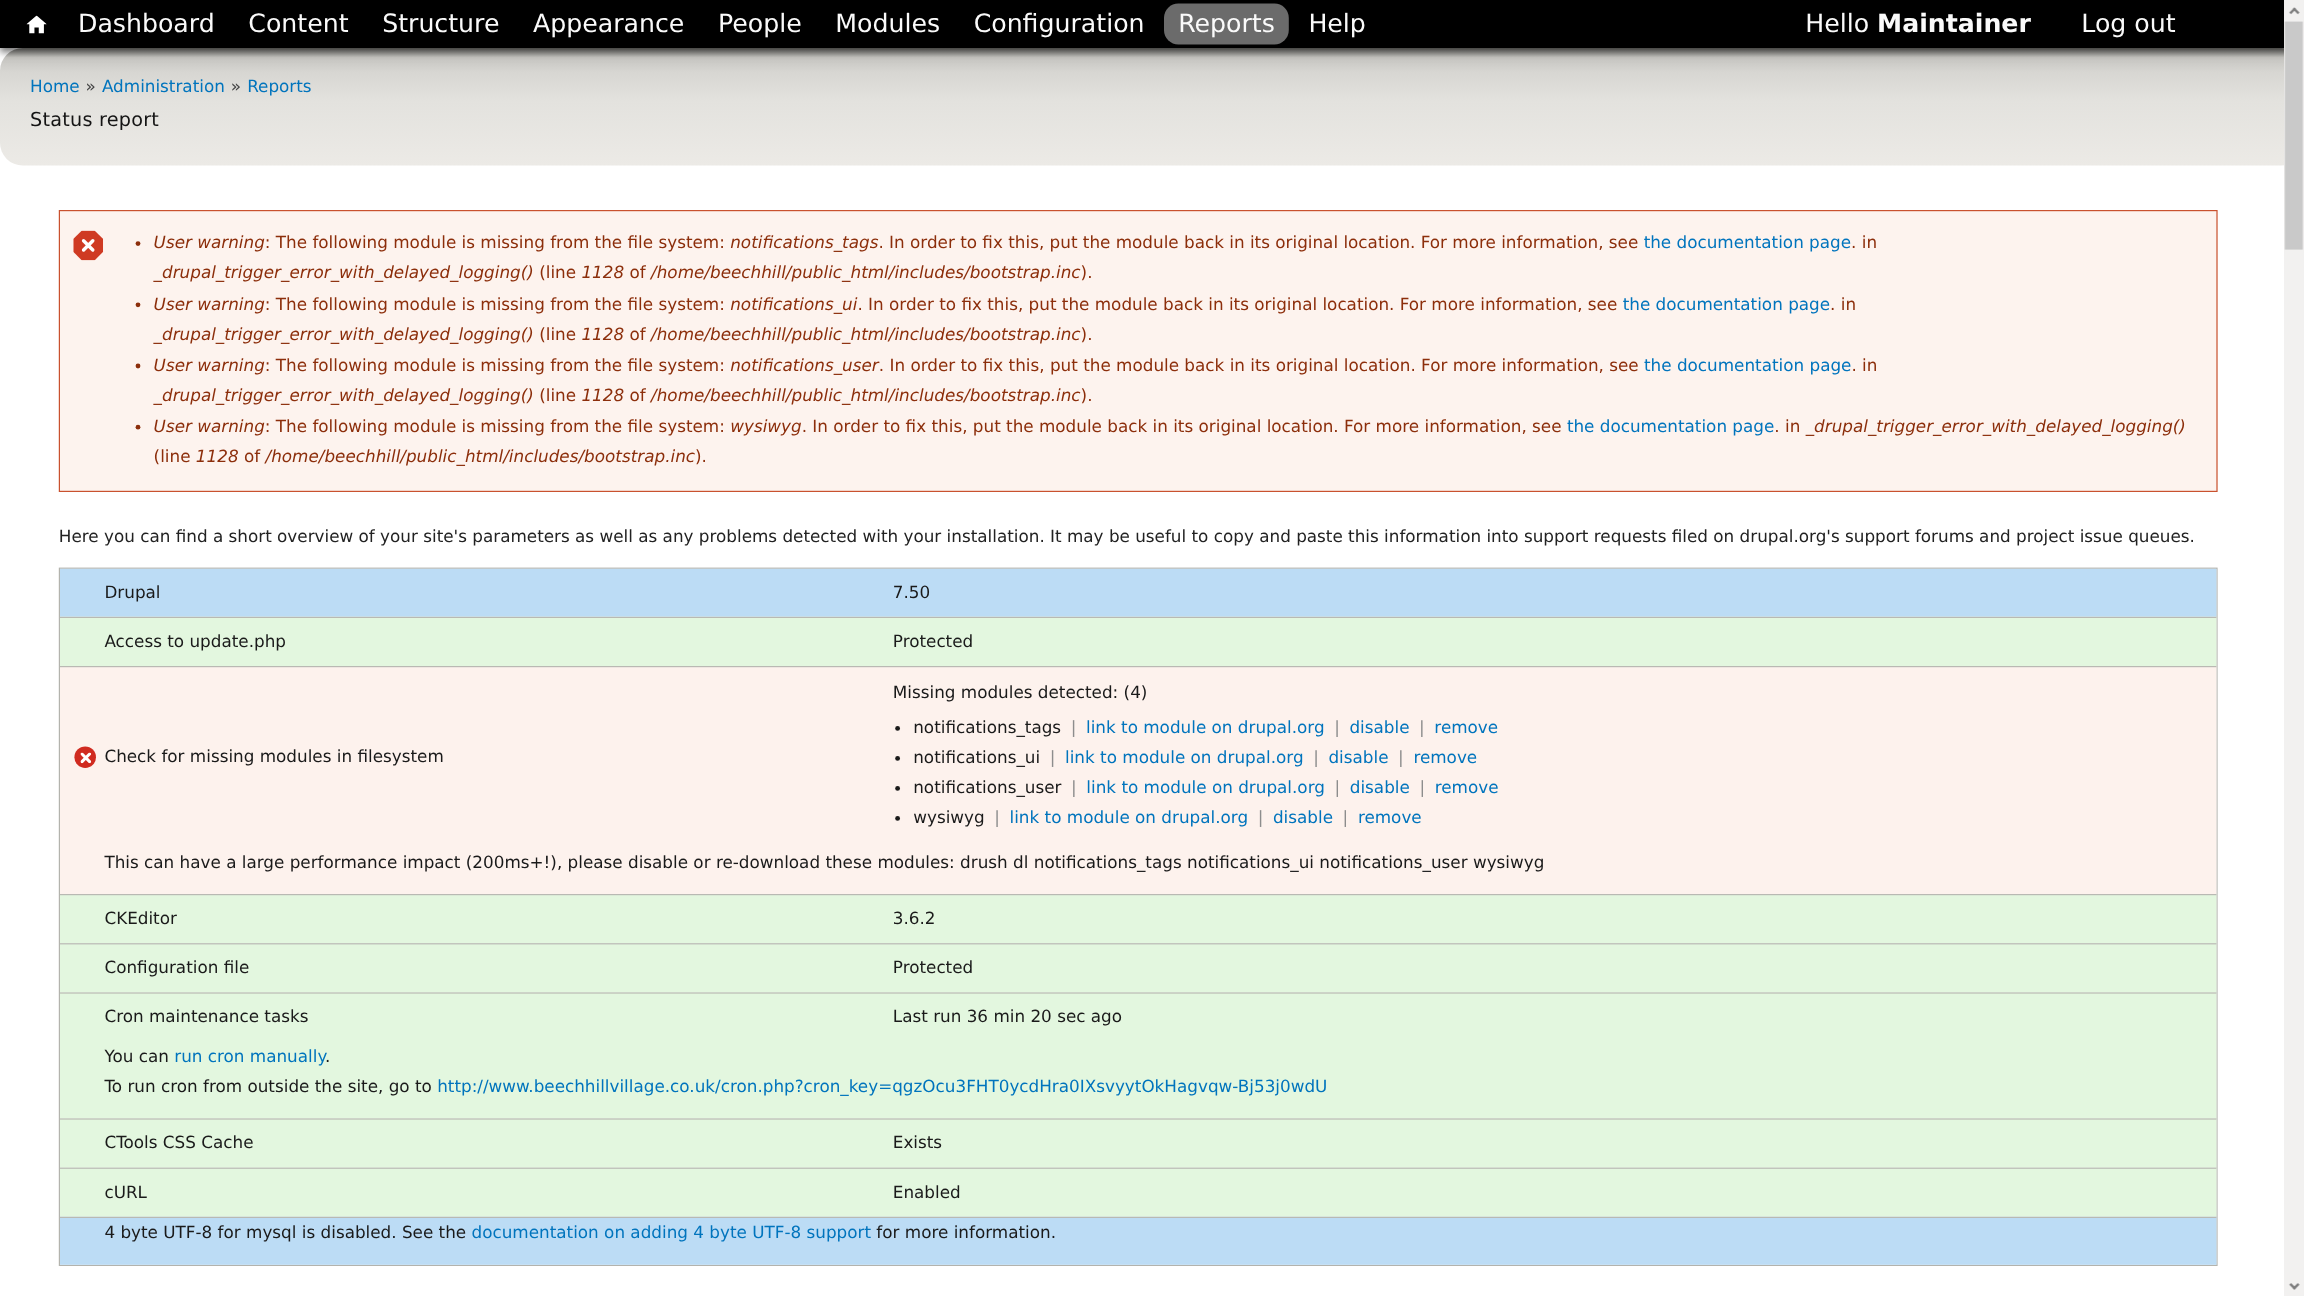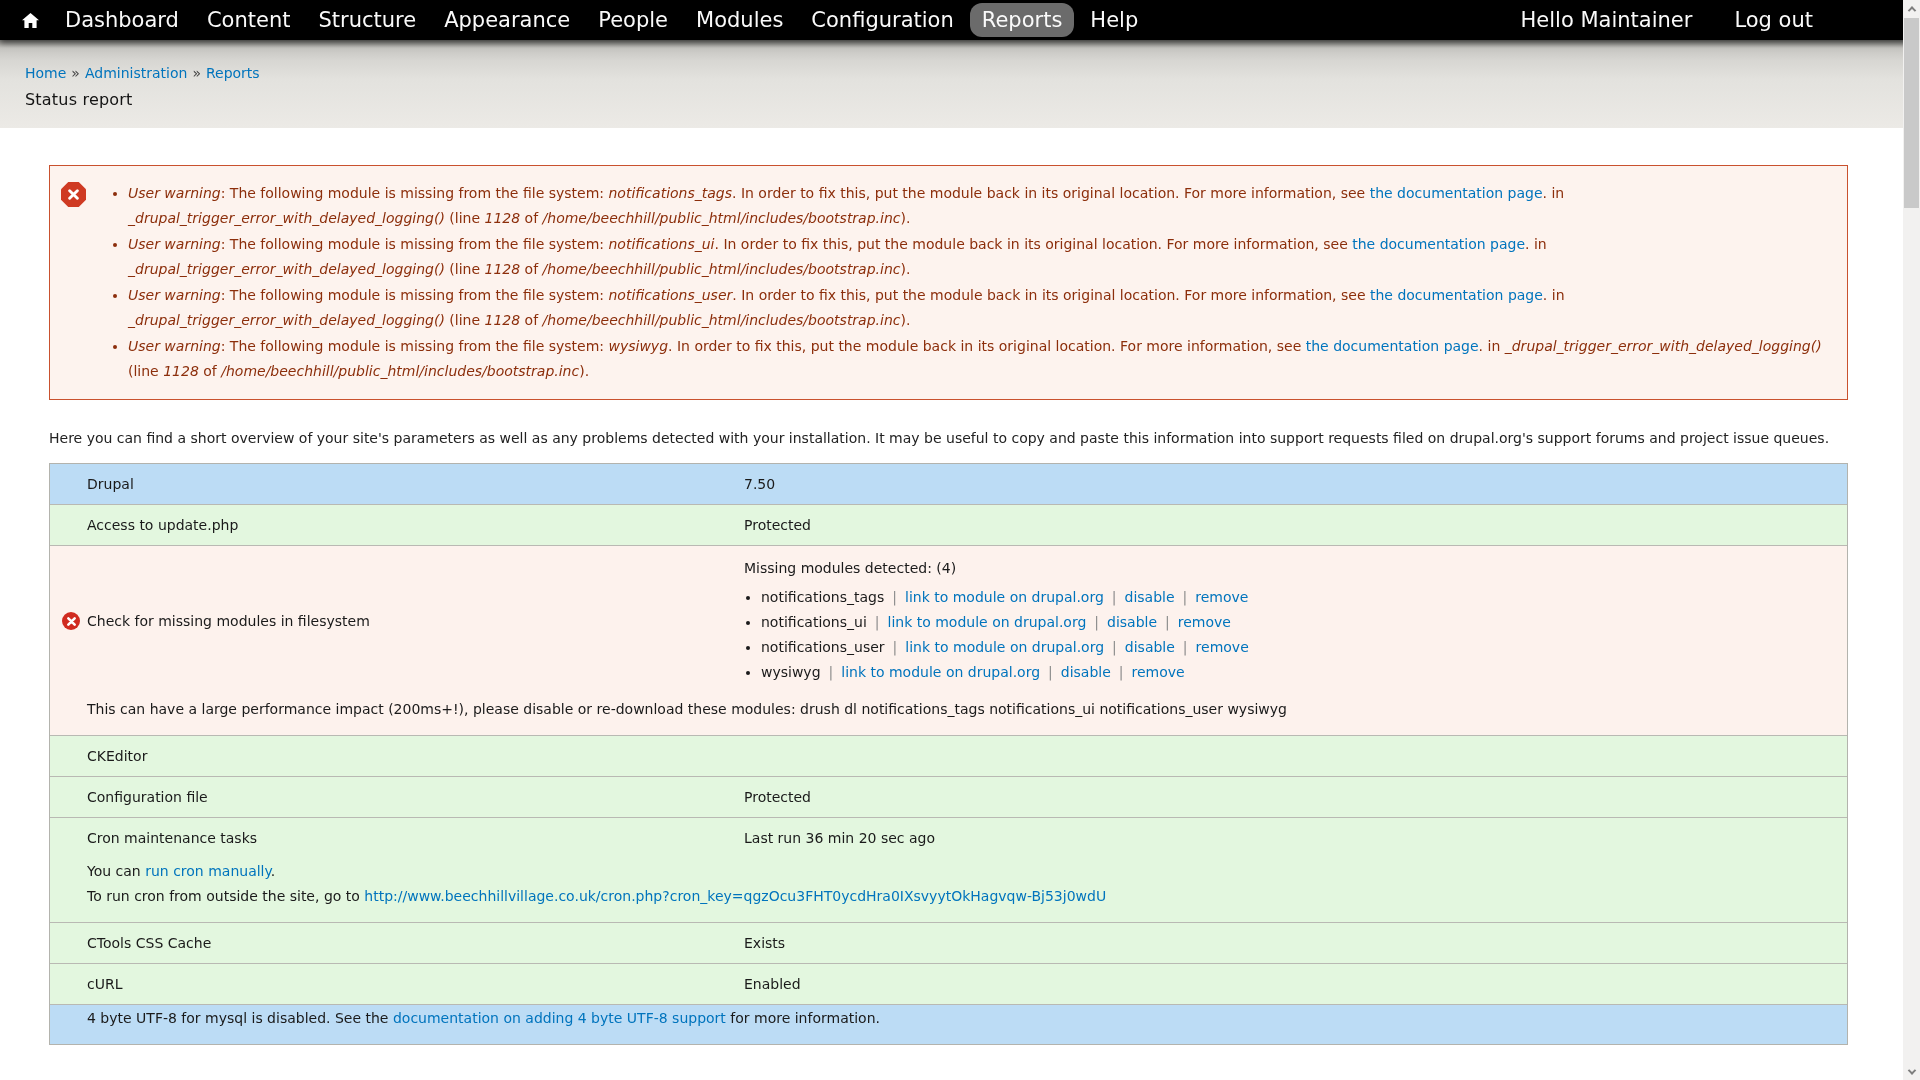--- a/index.html
+++ b/index.html
@@ -25,26 +25,27 @@
     height:40px;background:var(--c-toolbar-bg,#000);color:#fafafa;
     display:flex;align-items:center;justify-content:space-between;
     padding:0 95px 0 16px;position:relative;z-index:6;
     box-shadow:0 3px 6px rgba(0,0,0,.55);font-size:21px;
   }
   .tb-left{display:flex;align-items:center;gap:4px;}
   .home-btn{display:flex;align-items:center;padding:4px 10px 4px 6px;cursor:pointer;}
   .tb-item{padding:5px 12px;border-radius:12px;cursor:pointer;white-space:nowrap;}
   .tb-item.active{background:var(--c-active-pill-bg,#6b6b6b);}
   .tb-right{display:flex;align-items:center;gap:30px;}
-  .tb-right b{font-weight:normal;}
+  .tb-right b{font-weight:bold;}
   
   .page-header{
-    height:88px;
+    height:98px;
     background:linear-gradient(180deg,#8a8985 0px,#c6c5c1 8px,#d7d6d2 20px,#e3e2de 45%,#eceae6 100%);
     padding:25px 0 0 25px;
+    border-radius:19px;
   }
   .breadcrumb{font-size:14px;color:#2a2a2a;}
   .breadcrumb a{color:var(--c-link,#0074bd);text-decoration:none;}
   .breadcrumb .bc-sep{margin:0 5px;color:#444;}
   h1.page-title{margin:9px 0 0;font-size:16px;font-weight:500;color:#141414;letter-spacing:.2px;}
   
   main{padding:37px 72px 0 49px;}
   
   .messages{
     position:relative;background:var(--c-error-bg,#fdf3ee);
@@ -206,20 +207,21 @@
       </div>
       <div class="row-desc">This can have a large performance impact (200ms+!), please disable or re-download these modules: drush dl notifications_tags notifications_ui notifications_user wysiwyg</div>
     </div>
 
     <div class="row ok">
       <div class="row-main">
         <div class="cell-name">
             <span class="icon-slot"></span>
             <span>CKEditor</span>
           </div>
+        <div class="cell-value">3.6.2</div>
       </div>
     </div>
 
     <div class="row ok">
       <div class="row-main">
         <div class="cell-name">
             <span class="icon-slot"></span>
             <span>Configuration file</span>
           </div>
         <div class="cell-value">Protected</div>

